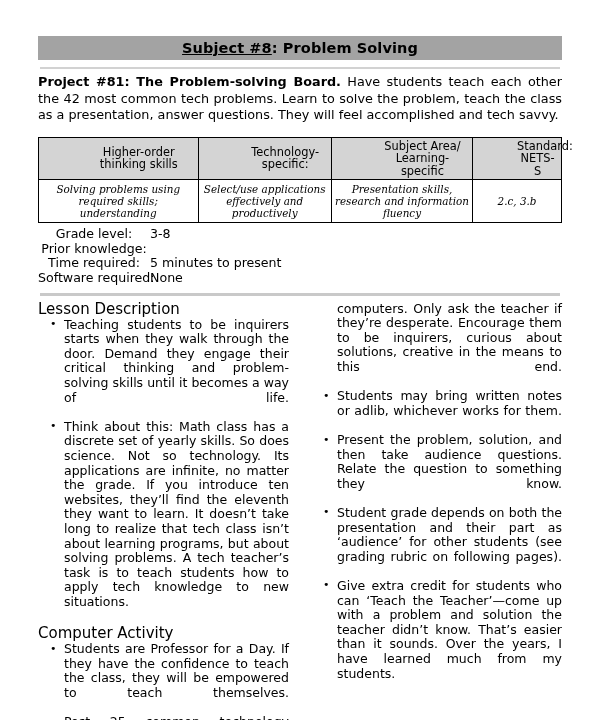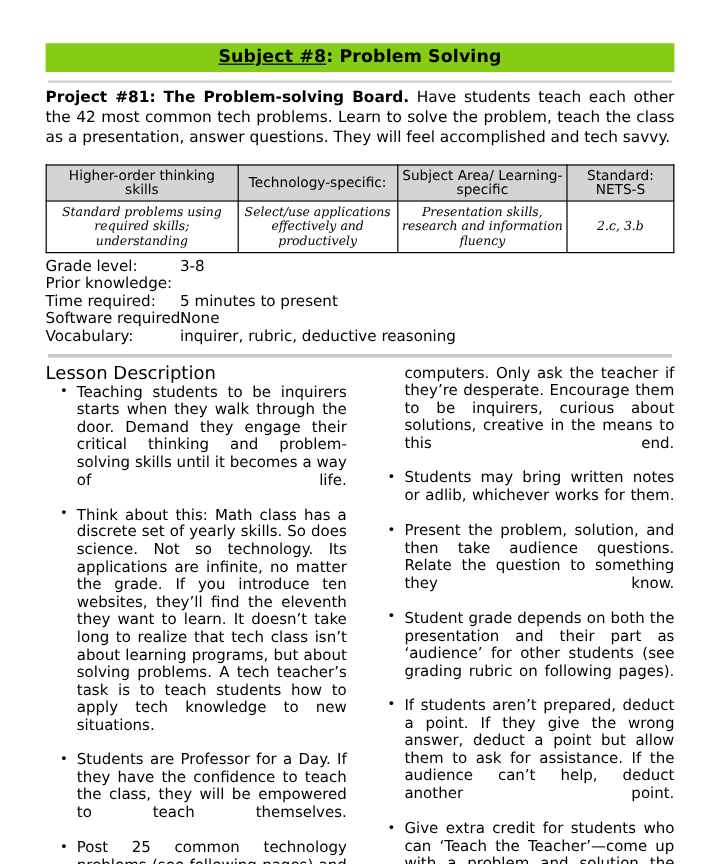--- a/index.html
+++ b/index.html
@@ -31,21 +31,21 @@
     right: 40px;
     top: 31px;
     height: 2px;
     background: #d2d2d2;
   }
 
   
   .title-banner {
     margin-top: 36px;
     height: 24px;
-    background: #84cc16;
+    background: #a3a3a3;
     display: flex;
     align-items: center;
     justify-content: center;
   }
   .title-banner .title-text {
     font-size: 14.5px;
     font-weight: bold;
     letter-spacing: 0.1px;
     white-space: nowrap;
   }
@@ -76,20 +76,21 @@
     padding: 2px 3px;
     text-align: center;
     vertical-align: middle;
   }
   table.standards thead td {
     background: #d4d4d4;
     font-size: 11.4px;
     line-height: 12.6px;
     font-weight: normal;
     font-family: "DejaVu Sans", sans-serif;
+    padding-left: 44px;
   }
   table.standards tbody td {
     font-family: "DejaVu Serif", serif;
     font-style: italic;
     font-size: 10.4px;
     line-height: 12px;
     padding-top: 3px;
     padding-bottom: 3px;
   }
   .col-1 { width: 30.5%; }
@@ -104,20 +105,21 @@
     line-height: 14.6px;
   }
   .meta-row {
     display: flex;
     align-items: flex-start;
   }
   .meta-label {
     width: 112px;
     flex: 0 0 112px;
     white-space: nowrap;
+    text-align: center;
   }
   .meta-value {
     flex: 1 1 auto;
   }
 
   
   .mid-rule {
     margin-top: 7px;
     margin-left: 2px;
     margin-right: 2px;
@@ -197,21 +199,21 @@
     <thead>
       <tr data-name="standards-table-header-row">
         <td data-name="standards-header-thinking-skills">Higher-order thinking skills</td>
         <td data-name="standards-header-technology">Technology-specific:</td>
         <td data-name="standards-header-subject-area">Subject Area/ Learning-specific</td>
         <td data-name="standards-header-standard">Standard: NETS-S</td>
       </tr>
     </thead>
     <tbody>
       <tr data-name="standards-table-row">
-        <td data-name="standards-cell-thinking-skills">Standard problems using required skills; understanding</td>
+        <td data-name="standards-cell-thinking-skills">Solving problems using required skills; understanding</td>
         <td data-name="standards-cell-technology">Select/use applications effectively and productively</td>
         <td data-name="standards-cell-subject-area">Presentation skills, research and information fluency</td>
         <td data-name="standards-cell-standard">2.c, 3.b</td>
       </tr>
     </tbody>
   </table>
 
   <div class="meta" data-name="lesson-metadata">
     <div class="meta-row" data-name="meta-row-grade-level">
       <div class="meta-label" data-name="meta-label-grade-level">Grade level:</div>
@@ -221,54 +223,50 @@
       <div class="meta-label" data-name="meta-label-prior-knowledge">Prior knowledge:</div>
     </div>
     <div class="meta-row" data-name="meta-row-time-required">
       <div class="meta-label" data-name="meta-label-time-required">Time required:</div>
       <div class="meta-value" data-name="meta-value-time-required">5 minutes to present</div>
     </div>
     <div class="meta-row" data-name="meta-row-software-required">
       <div class="meta-label" data-name="meta-label-software-required">Software required:</div>
       <div class="meta-value" data-name="meta-value-software-required">None</div>
     </div>
-    <div class="meta-row" data-name="meta-row-vocabulary">
-      <div class="meta-label" data-name="meta-label-vocabulary">Vocabulary:</div>
-      <div class="meta-value" data-name="meta-value-vocabulary">inquirer, rubric, deductive reasoning</div>
-    </div>
   </div>
 
   <div class="mid-rule" data-name="section-divider-rule"></div>
 
   <div class="columns" data-name="body-columns">
 
     <div class="col" data-name="left-column">
 
       <h2 class="section" data-name="heading-lesson-description">Lesson Description</h2>
       <ul class="bullets" data-name="lesson-description-list">
         <li data-name="list-item">Teaching students to be inquirers starts when they walk through the door. Demand they engage their critical thinking and problem-solving skills until it becomes a way of life.</li>
         <li data-name="list-item">Think about this: Math class has a discrete set of yearly skills. So does science. Not so technology. Its applications are infinite, no matter the grade. If you introduce ten websites, they’ll find the eleventh they want to learn. It doesn’t take long to realize that tech class isn’t about learning programs, but about solving problems. A tech teacher’s task is to teach students how to apply tech knowledge to new situations.</li>
       </ul>
 
+      <h2 class="section spaced" data-name="heading-computer-activity">Computer Activity</h2>
       <ul class="bullets" data-name="computer-activity-list">
         <li data-name="list-item">Students are Professor for a Day. If they have the confidence to teach the class, they will be empowered to teach themselves.</li>
         <li data-name="list-item">Post 25 common technology problems (see following pages) and a list of presentation dates. Students must select one of each.</li>
 
       </ul>
 
     </div>
 
     <div class="col" data-name="right-column">
 
       <ul class="bullets" data-name="computer-activity-continued-list">
         <li style="list-style: none; --no-bullet: 1;" data-name="list-item-continuation">computers. Only ask the teacher if they’re desperate. Encourage them to be inquirers, curious about solutions, creative in the means to this end.</li>
         <li data-name="list-item">Students may bring written notes or adlib, whichever works for them.</li>
         <li data-name="list-item">Present the problem, solution, and then take audience questions. Relate the question to something they know.</li>
         <li data-name="list-item">Student grade depends on both the presentation and their part as ‘audience’ for other students (see grading rubric on following pages).</li>
-        <li data-name="list-item">If students aren’t prepared, deduct a point. If they give the wrong answer, deduct a point but allow them to ask for assistance. If the audience can’t help, deduct another point.</li>
       </ul>
 
       <ul class="bullets" data-name="extensions-list">
         <li data-name="list-item">Give extra credit for students who can ‘Teach the Teacher’—come up with a problem and solution the teacher didn’t know. That’s easier than it sounds.  Over the years, I have learned much from my students.</li>
       </ul>
 
     </div>
 
   </div>
 

